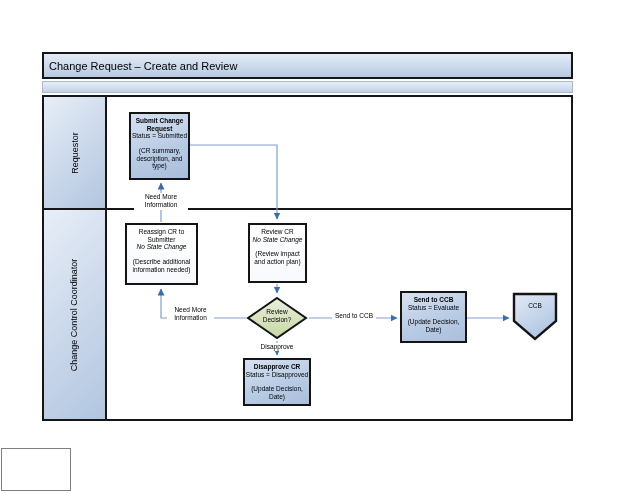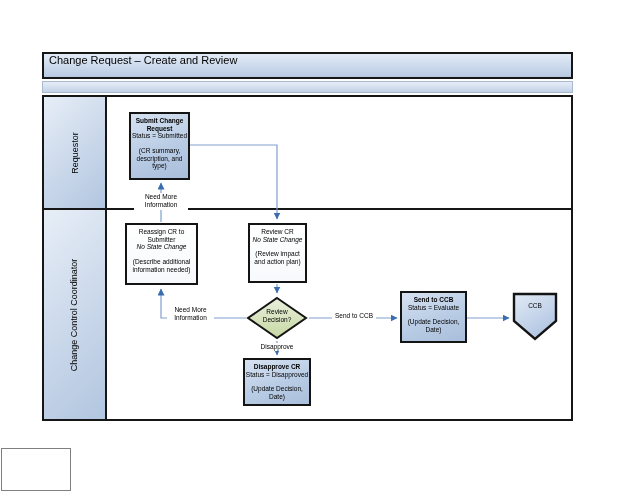--- a/index.html
+++ b/index.html
@@ -8,21 +8,21 @@
     background:#ffffff; overflow:hidden;
     font-family:"Liberation Sans", sans-serif; color:#000;
   }
   .abs { position:absolute; box-sizing:border-box; }
 
   
   .title-bar {
     left:42px; top:52px; width:531px; height:27px;
     border:2px solid #161616;
     background:linear-gradient(180deg,#e3ebf6 0%,#cbd9ec 55%,#b7c9e2 100%);
-    display:flex; align-items:flex-start; padding-left:5px;
+    display:flex; align-items:center; padding-left:5px;
     font-size:11px;
   }
   .thin-band {
     left:42px; top:81px; width:531px; height:12px;
     border:1px solid #a9b9d0;
     background:linear-gradient(180deg,#e6edf7 0%,#c3d2e8 100%);
   }
 
   
   .lane { display:flex; border:2px solid #161616; }

